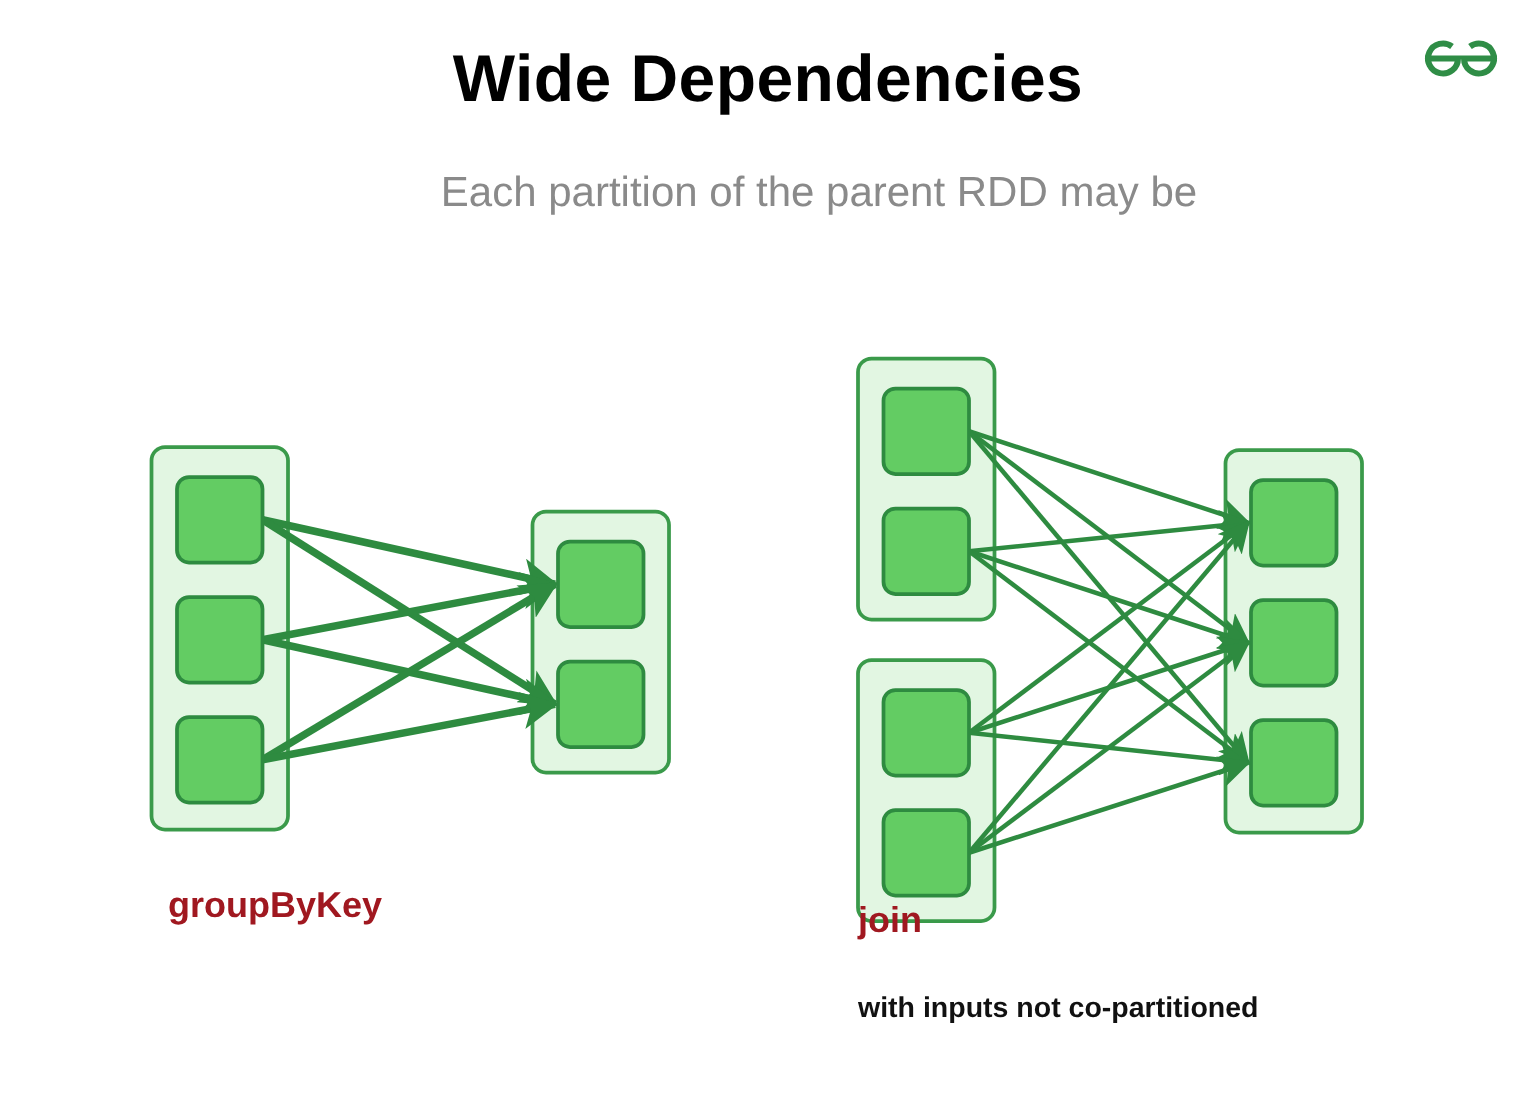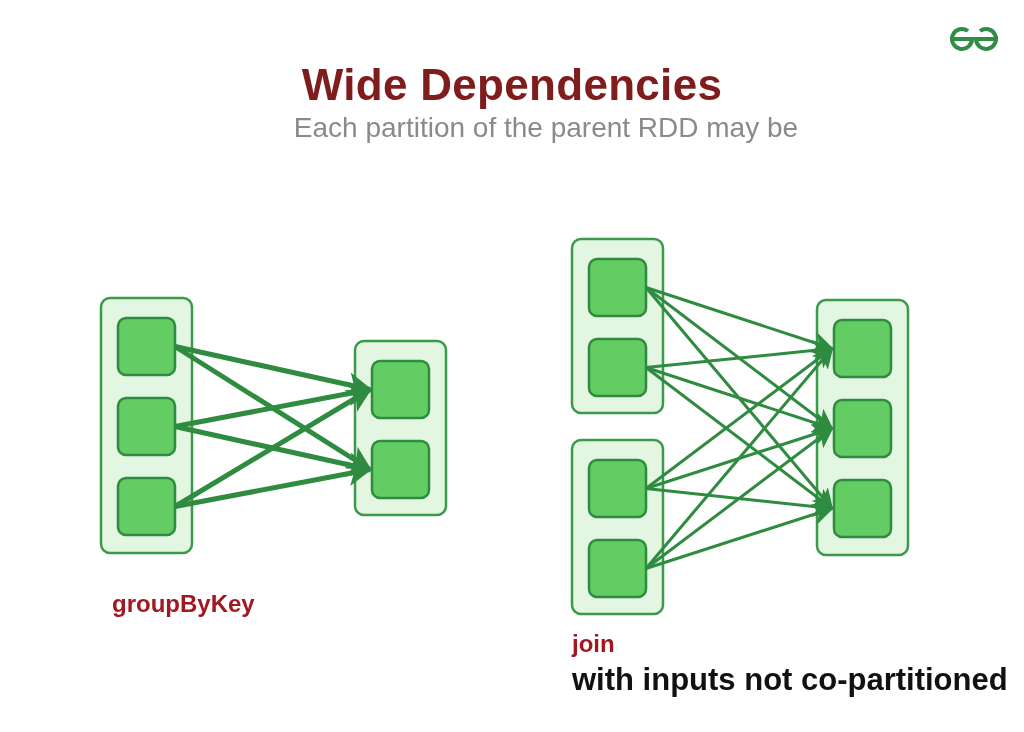--- a/index.html
+++ b/index.html
@@ -1,22 +1,22 @@
 <!DOCTYPE html>
 <html><head>
 <meta charset="utf-8">
 <style>
   html, body { margin: 0; padding: 0; background: #ffffff; }
   body { width: 1024px; height: 732px; position: relative; overflow: hidden; font-family: "Liberation Sans", "DejaVu Sans", sans-serif; }
-  .title { position: absolute; left: 0; width: 1024px; top: 28px; text-align: center; font-size: 44px; font-weight: bold; color: #7f1d1d; letter-spacing: 0.3px; margin-top: 32px; }
+  .title { position: absolute; left: 0; width: 1024px; top: 28px; text-align: center; font-size: 44px; font-weight: bold; color: #000000; letter-spacing: 0.3px; }
   .subtitle { position: absolute; left: 0; width: 1024px; top: 108px; text-align: center; font-size: 28px; line-height: 40px; color: #8a8a8a; padding-left: 34px; }
   .logo { position: absolute; left: 946px; top: 26px; width: 56px; height: 26px; }
   svg.diagram { position: absolute; left: 0; top: 0; width: 1024px; height: 732px; }
   .lbl-op { position: absolute; font-size: 24px; font-weight: bold; color: #a01820; }
-  .lbl-note { position: absolute; font-size: 31px; font-weight: bold; color: #111111; }
+  .lbl-note { position: absolute; font-size: 19px; font-weight: bold; color: #111111; }
 </style>
 </head>
 <body>
 
 <div class="title">Wide Dependencies</div>
 <div class="subtitle">
   <div>Each partition of the parent RDD may be</div>
 </div>
 
 <svg class="logo" viewBox="0 0 56 26">
@@ -72,14 +72,14 @@
       <rect x="589" y="339" width="57" height="57" rx="8" fill="#63cc63" stroke="#2e8b40" stroke-width="2.5"></rect>
       <rect x="589" y="460" width="57" height="57" rx="8" fill="#63cc63" stroke="#2e8b40" stroke-width="2.5"></rect>
       <rect x="589" y="540" width="57" height="57" rx="8" fill="#63cc63" stroke="#2e8b40" stroke-width="2.5"></rect>
       <rect x="834" y="320" width="57" height="57" rx="8" fill="#63cc63" stroke="#2e8b40" stroke-width="2.5"></rect>
       <rect x="834" y="400" width="57" height="57" rx="8" fill="#63cc63" stroke="#2e8b40" stroke-width="2.5"></rect>
       <rect x="834" y="480" width="57" height="57" rx="8" fill="#63cc63" stroke="#2e8b40" stroke-width="2.5"></rect>
     </g>
 </svg>
 
 <div class="lbl-op" style="left:112px; top:590px;text-align:center;">groupByKey</div>
-<div class="lbl-op" style="left:572px; top:630px;">join</div>
+<div class="lbl-op" style="left:572px; top:600px;">join</div>
 <div class="lbl-note" style="left:572px; top:662px;">with inputs not co-partitioned</div>
 
 </body></html>

